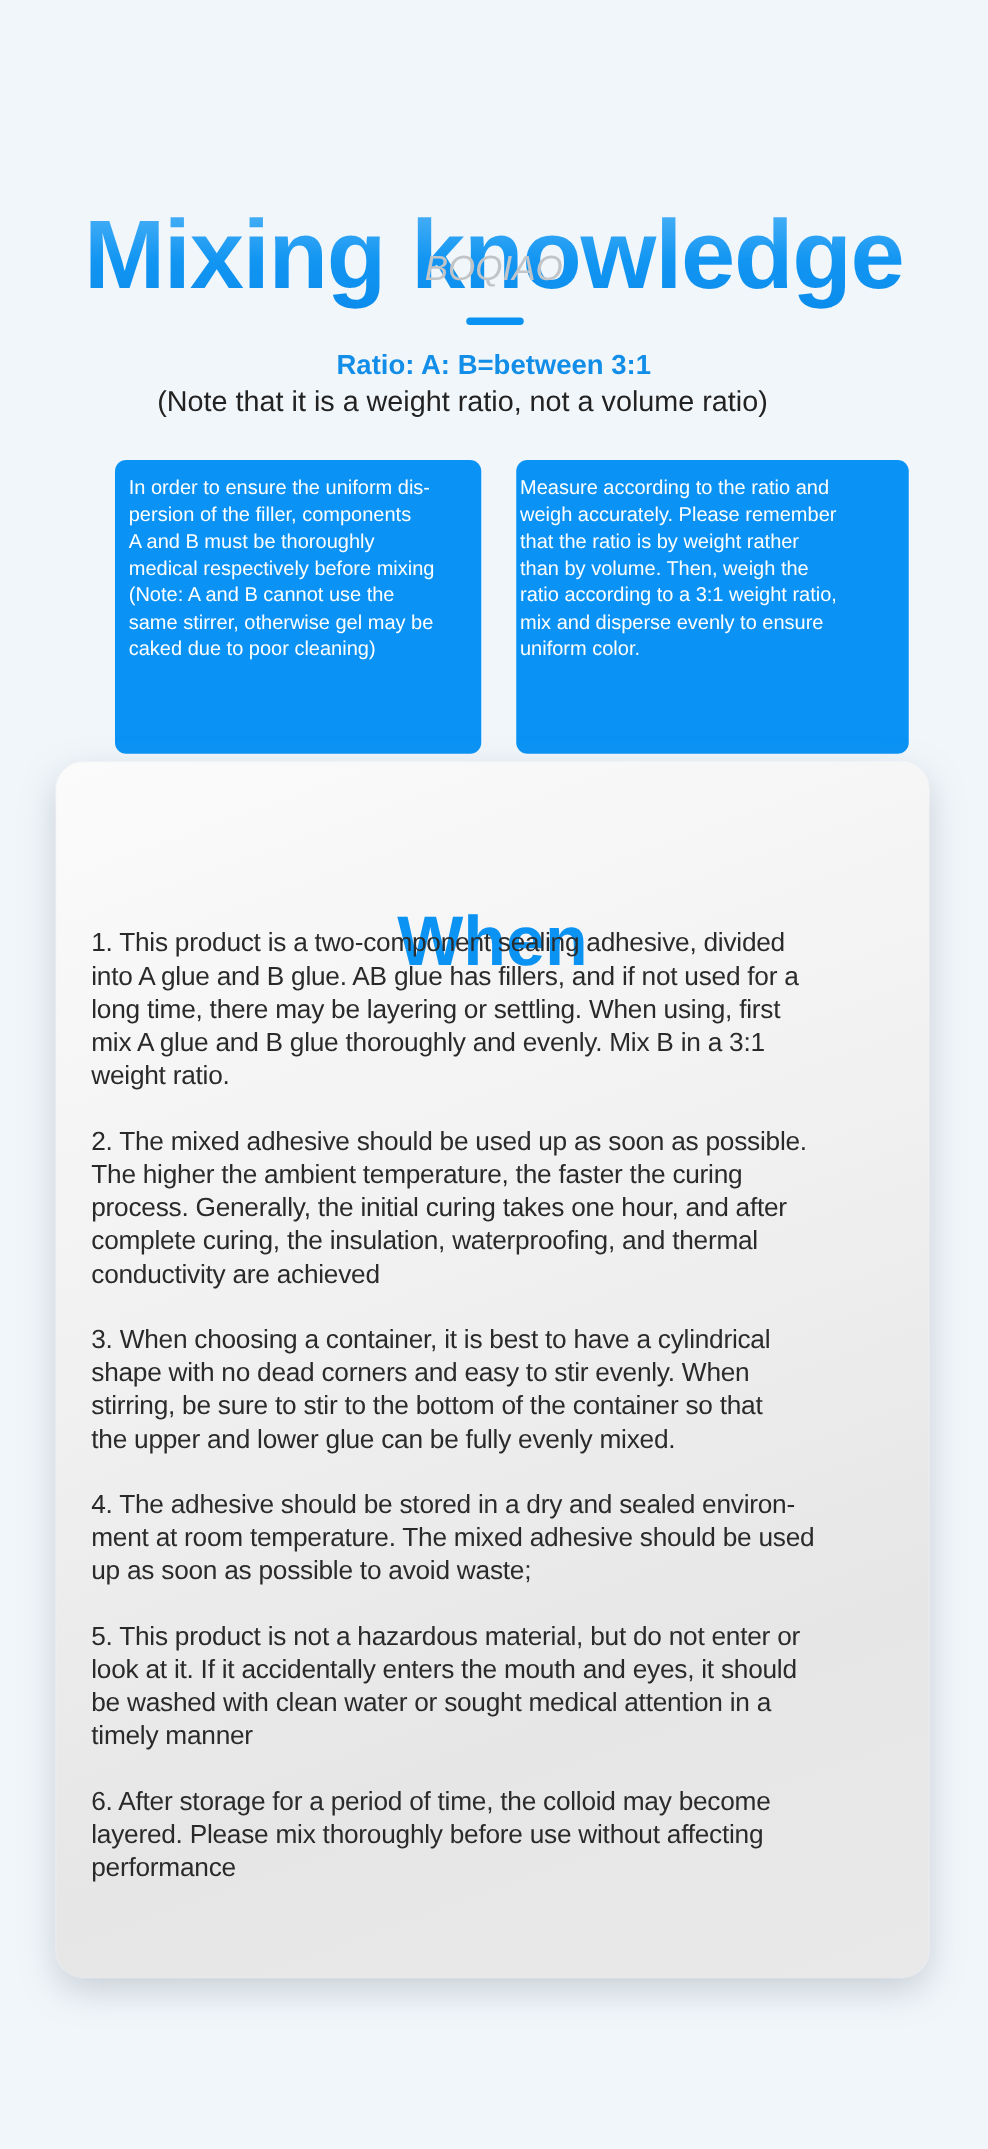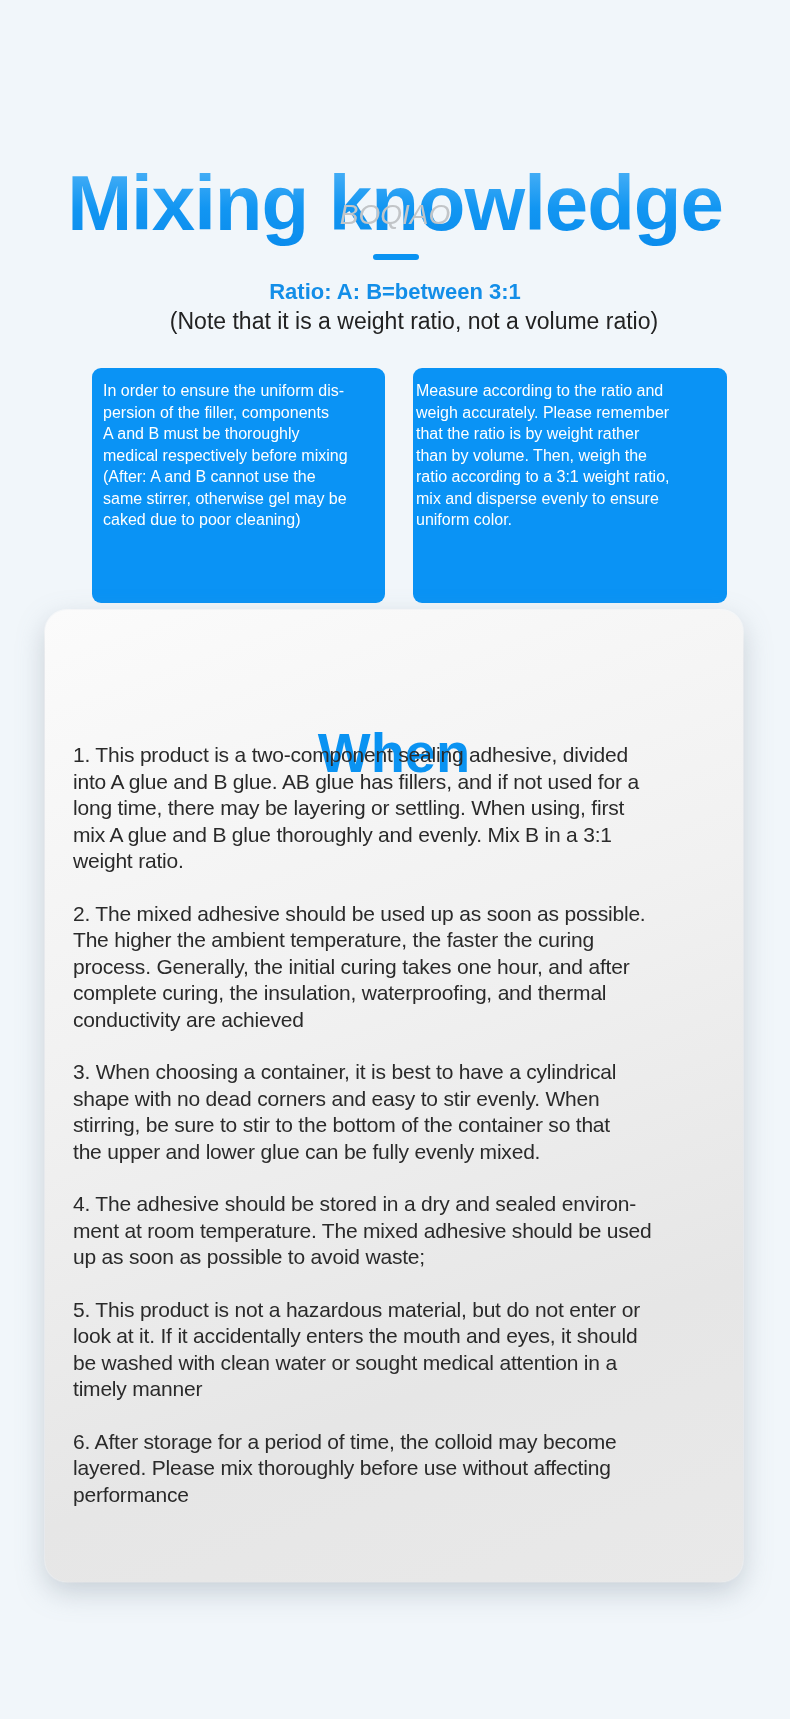--- a/index.html
+++ b/index.html
@@ -63,21 +63,20 @@
     }
     .ratio-note {
       position: absolute;
       left: 0;
       top: 306px;
       width: 740px;
       text-align: center;
       font-size: 23px;
       color: #222;
       line-height: 30px;
-      margin-left: 44px;
     }
     .info-box {
       position: absolute;
       top: 368px;
       height: 235px;
       background: #0a93f5;
       border-radius: 9px;
       color: #fff;
       box-sizing: border-box;
       padding: 12px 12px 0 11px;
@@ -143,21 +142,21 @@
 <div class="brand">BOQIAO</div>
 <div class="divider"></div>
 <div class="ratio">Ratio: A: B=between 3:1</div>
 <div class="ratio-note">(Note that it is a weight ratio, not a volume ratio)</div>
 
 <div class="info-box left">
   <span class="line">In order to ensure the uniform dis-</span>
   <span class="line">persion of the filler, components</span>
   <span class="line">A and B must be thoroughly</span>
   <span class="line">medical respectively before mixing</span>
-  <span class="line">(After: A and B cannot use the</span>
+  <span class="line">(Note: A and B cannot use the</span>
   <span class="line">same stirrer, otherwise gel may be</span>
   <span class="line">caked due to poor cleaning)</span>
 </div>
 
 <div class="info-box right">
   <span class="line">Measure according to the ratio and</span>
   <span class="line">weigh accurately. Please remember</span>
   <span class="line">that the ratio is by weight rather</span>
   <span class="line">than by volume. Then, weigh the</span>
   <span class="line">ratio according to a 3:1 weight ratio,</span>

